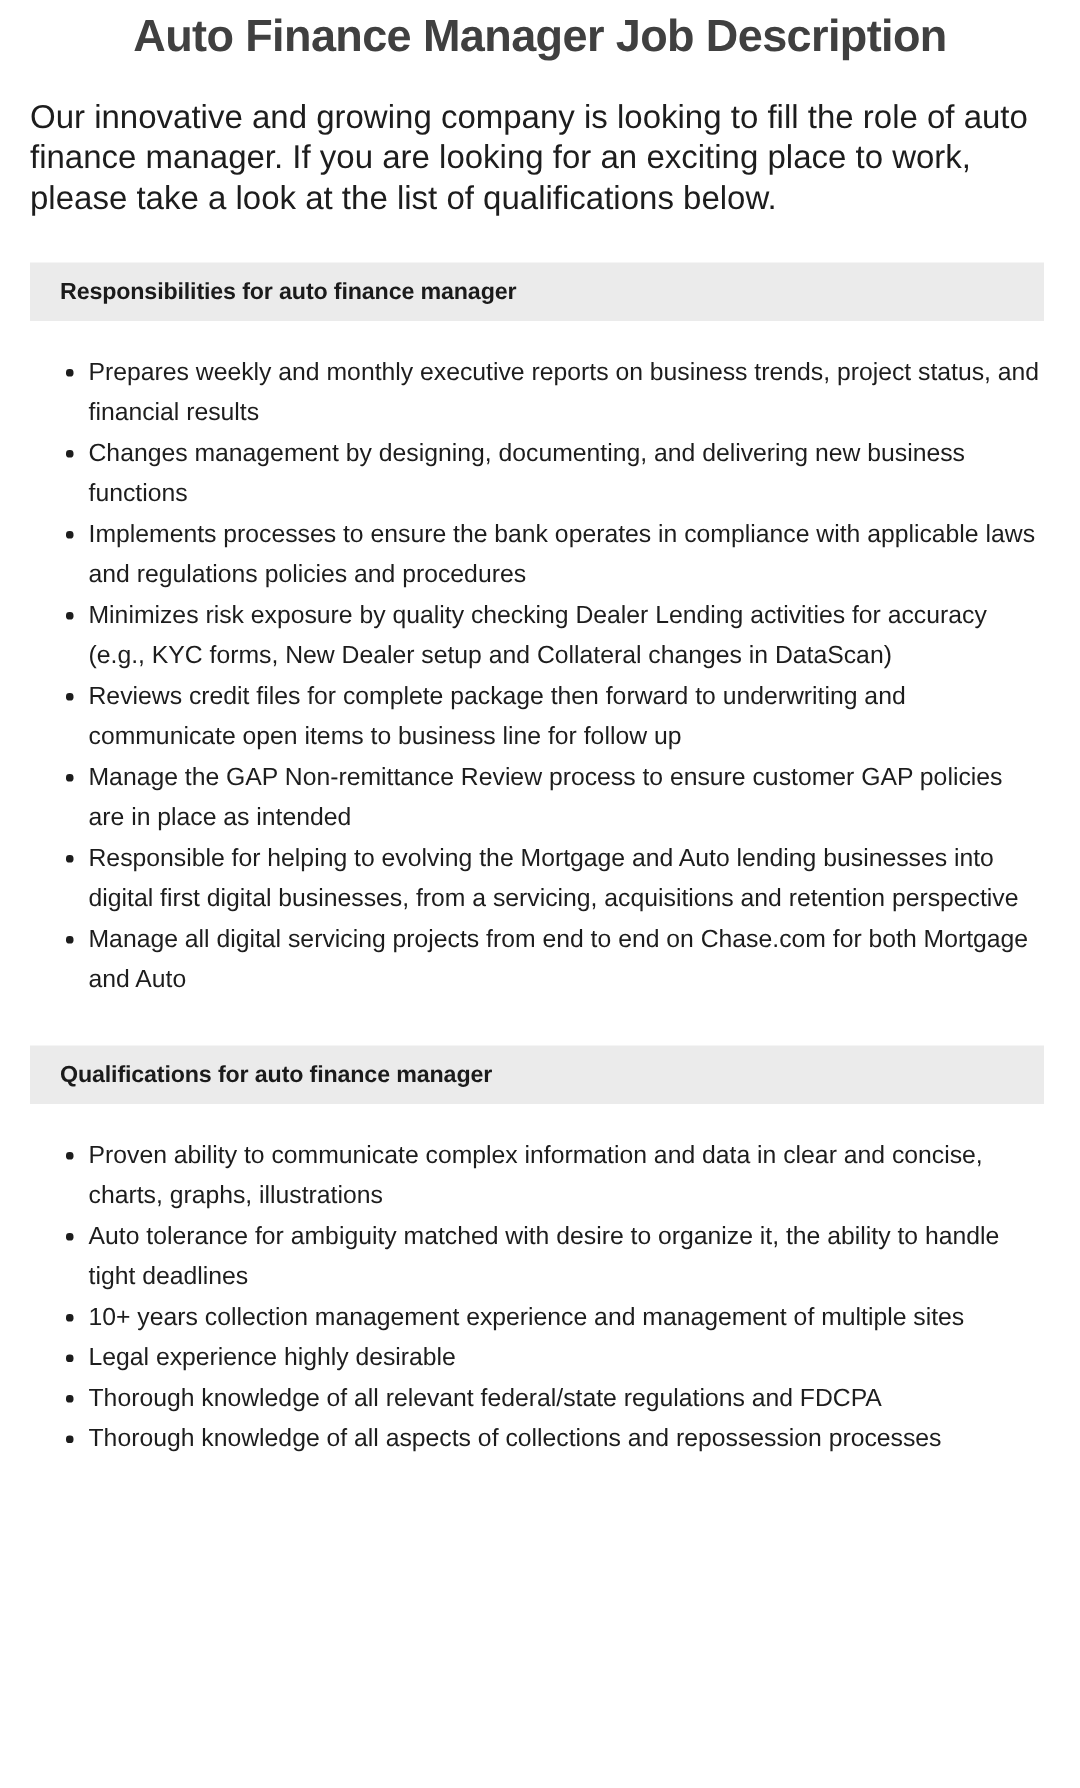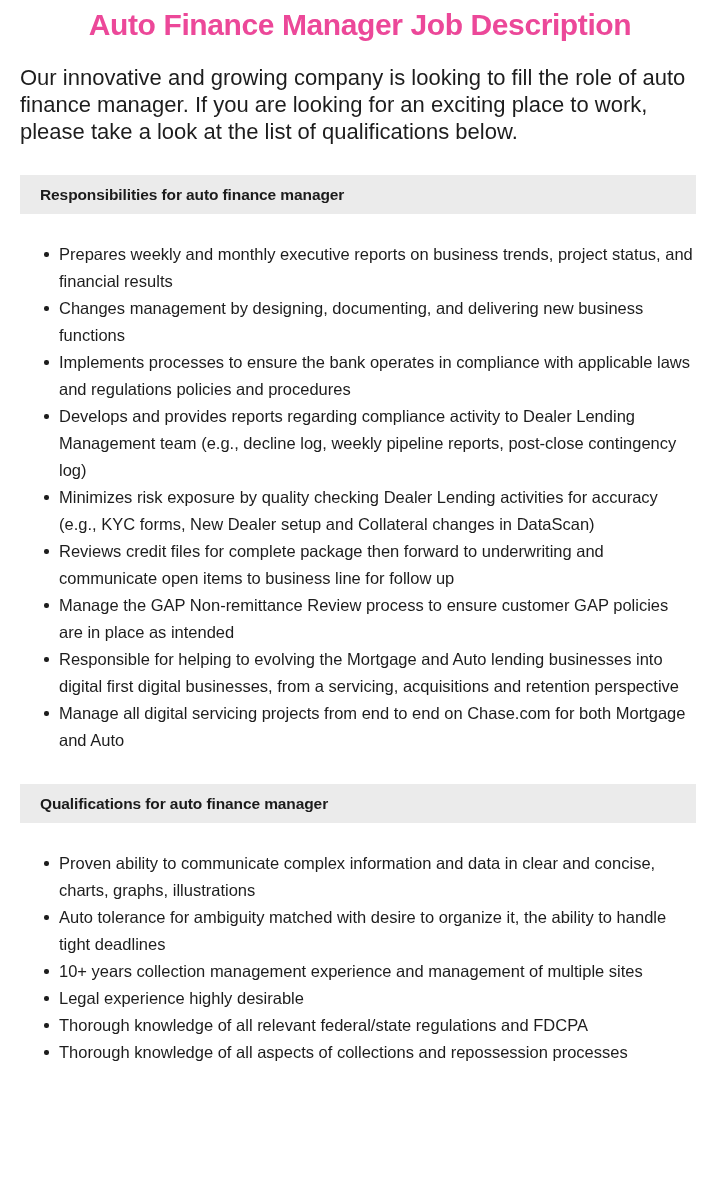--- a/index.html
+++ b/index.html
@@ -28,21 +28,21 @@
 
   
   .doc-title {
     margin: 0;
     padding: 6px 20px 0 20px;
     font-size: 30px;
     line-height: 38px;
     font-weight: 700;
     letter-spacing: -0.4px;
     text-align: center;
-    color: #ec4899;
+    color: #404040;
   }
 
   
   .intro {
     margin: 20px 0 0 0;
     padding: 0 22px 0 20px;
     font-size: 22px;
     line-height: 27px;
     color: #1d1d1d;
     font-weight: 400;
@@ -66,21 +66,21 @@
   .section-header-text {
     font-size: 15.5px;
     font-weight: 700;
     line-height: 20px;
     color: #1b1b1b;
     letter-spacing: -0.1px;
   }
 
   
   ul.bullet-list {
-    margin: 27px 0 0 0;
+    margin: 21px 0 0 0;
     padding: 0 24px 0 0;
     list-style: none;
   }
 
   ul.bullet-list > li {
     position: relative;
     margin: 0 0 0 59px;
     padding: 0 0 0 0;
     font-size: 16.5px;
     line-height: 27px;
@@ -113,21 +113,20 @@
   <p class="intro">Our innovative and growing company is looking to fill the role of auto finance manager. If you are looking for an exciting place to work, please take a look at the list of qualifications below.</p>
 
   <div class="section section-responsibilities">
     <div class="section-header">
       <span class="section-header-text">Responsibilities for auto finance manager</span>
     </div>
     <ul class="bullet-list">
       <li>Prepares weekly and monthly executive reports on business trends, project status, and financial results</li>
       <li>Changes management by designing, documenting, and delivering new business functions</li>
       <li>Implements processes to ensure the bank operates in compliance with applicable laws and regulations policies and procedures</li>
-      <li>Develops and provides reports regarding compliance activity to Dealer Lending Management team (e.g., decline log, weekly pipeline reports, post-close contingency log)</li>
       <li>Minimizes risk exposure by quality checking Dealer Lending activities for accuracy (e.g., KYC forms, New Dealer setup and Collateral changes in DataScan)</li>
       <li>Reviews credit files for complete package then forward to underwriting and communicate open items to business line for follow up</li>
       <li>Manage the GAP Non-remittance Review process to ensure customer GAP policies are in place as intended</li>
       <li>Responsible for helping to evolving the Mortgage and Auto lending businesses into digital first digital businesses, from a servicing, acquisitions and retention perspective</li>
       <li>Manage all digital servicing projects from end to end on Chase.com for both Mortgage and Auto</li>
     </ul>
   </div>
 
   <div class="section section-qualifications">
     <div class="section-header">

